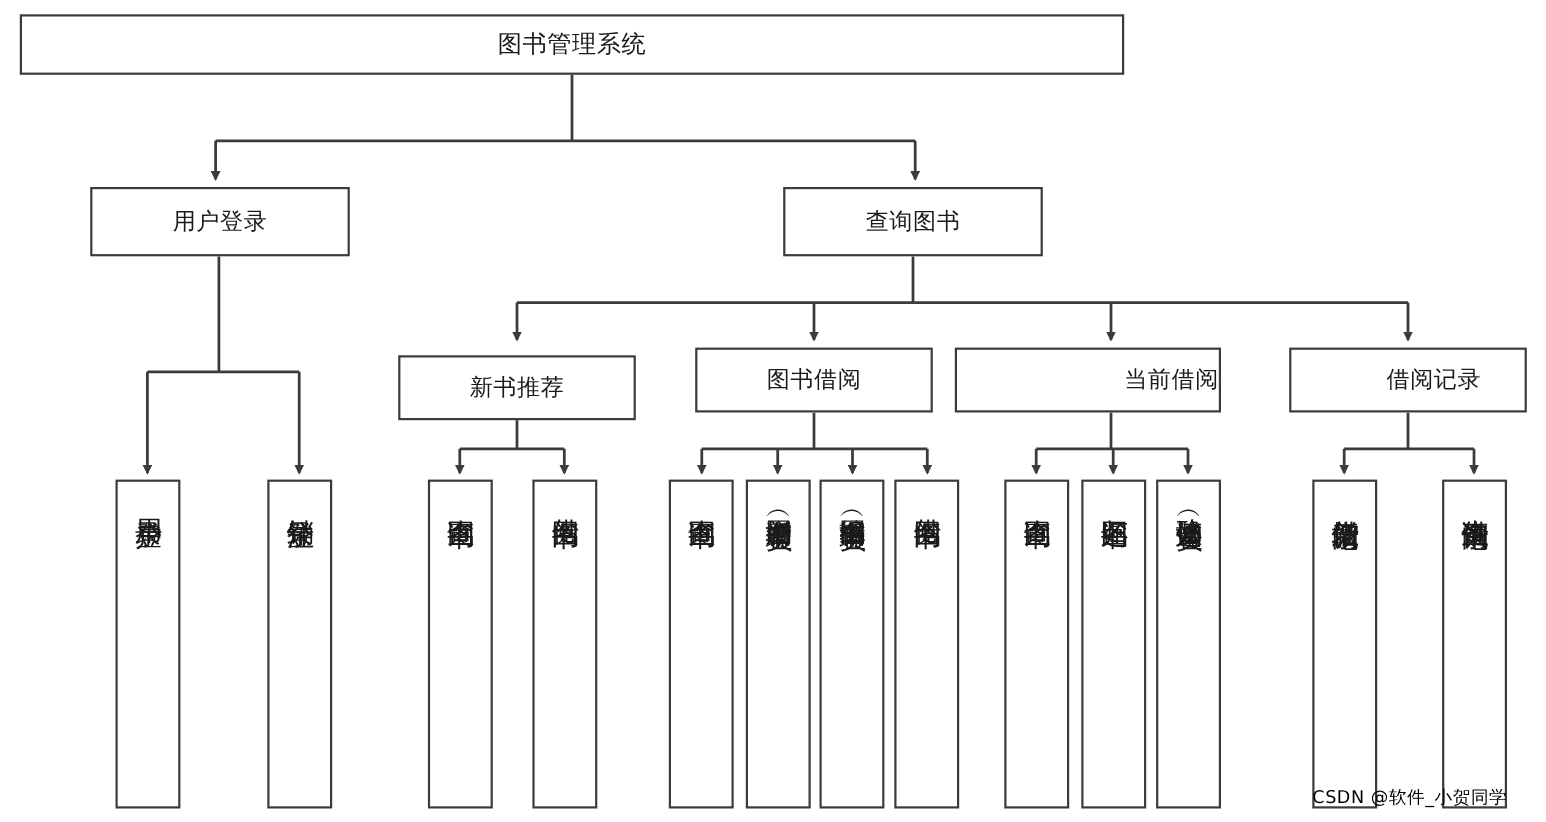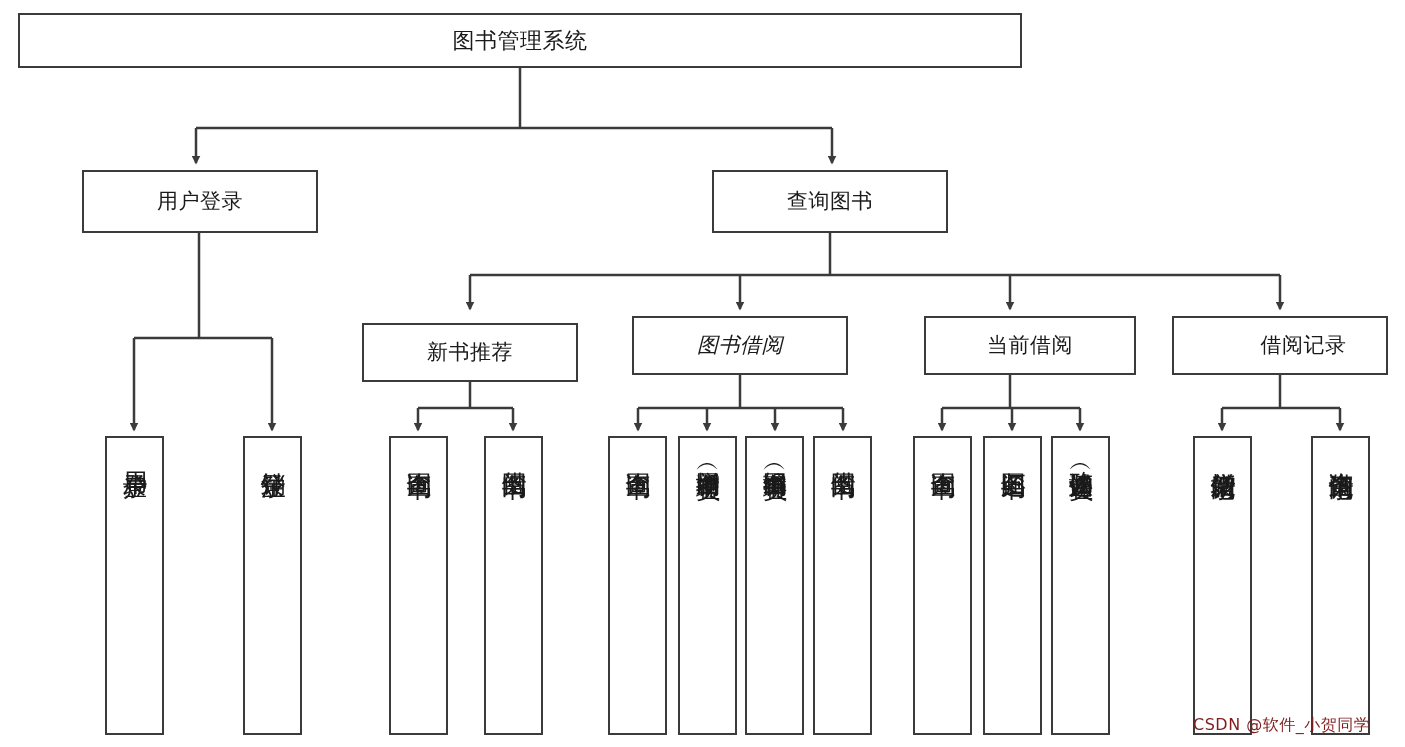--- a/index.html
+++ b/index.html
@@ -57,21 +57,21 @@
     letter-spacing: 1px;
     white-space: nowrap;
   }
   .node.vert.tall .label {
     font-size: 24px;
   }
   #root-node .label { font-size: 22px; }
   .watermark {
     position: absolute;
     font-size: 16px;
-    color: #7f1d1d;
+    color: #000000;
     white-space: nowrap;
     z-index: 5;
     letter-spacing: 0.5px;
   }
 </style>
 </head>
 <body>
 
 <div id="canvas">
 
@@ -132,24 +132,24 @@
   <div class="node horiz" style="left:82px; top:170px; width:236px; height:63px;">
     <span class="label">用户登录</span>
   </div>
   <div class="node horiz" style="left:712px; top:170px; width:236px; height:63px;">
     <span class="label">查询图书</span>
   </div>
 
   <div class="node horiz" style="left:362px; top:304px; width:216px; height:59px;margin-top:19px;">
     <span class="label">新书推荐</span>
   </div>
-  <div class="node horiz" style="left:632px; top:316px; width:216px; height:59px;font-style:italic;">
+  <div class="node horiz" style="left:632px; top:316px; width:216px; height:59px;">
     <span class="label">图书借阅</span>
   </div>
-  <div class="node horiz" style="left:924px; top:316px; width:212px; height:59px;">
+  <div class="node horiz" style="left:868px; top:316px; width:242px; height:59px;justify-content:flex-end;">
     <span class="label">当前借阅</span>
   </div>
   <div class="node horiz" style="left:1172px; top:316px; width:216px; height:59px;padding-left:47px;">
     <span class="label">借阅记录</span>
   </div>
 
   <div class="node vert" style="left:105px; top:436px; width:59px; height:299px;">
     <span class="label">用户登录</span>
   </div>
   <div class="node vert" style="left:243px; top:436px; width:59px; height:299px;">

